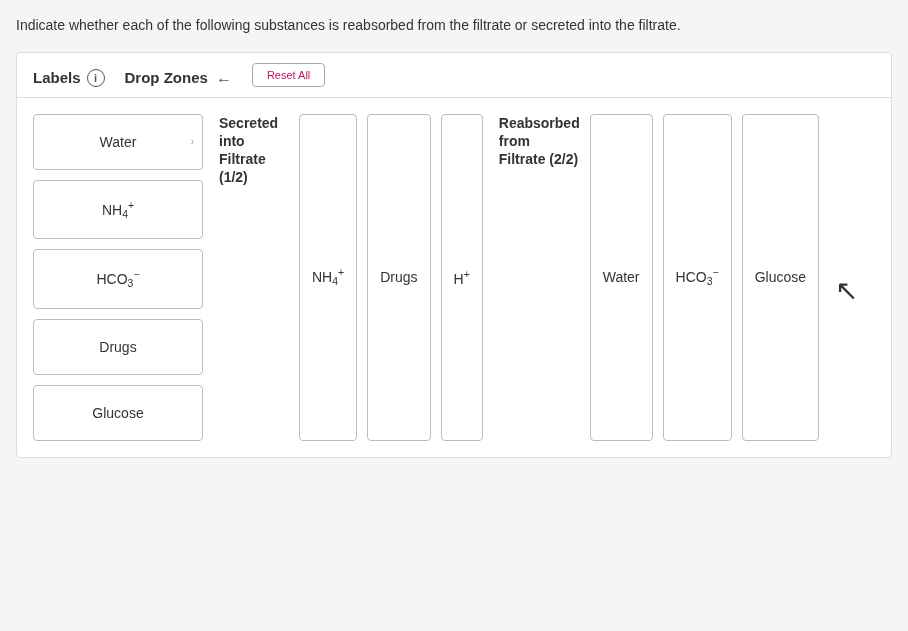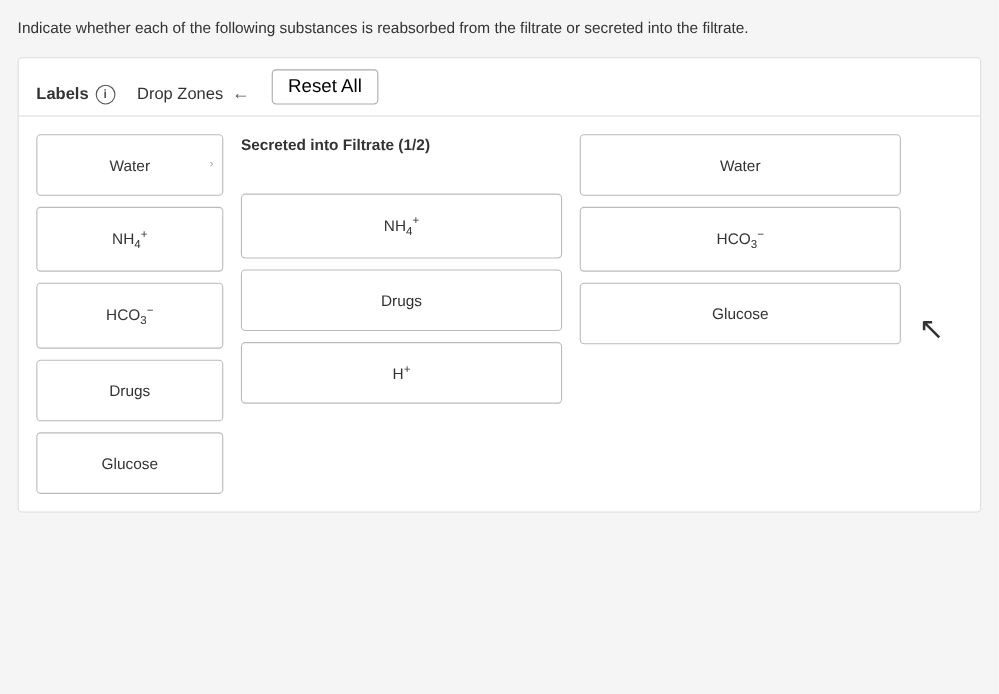--- a/index.html
+++ b/index.html
@@ -58,37 +58,37 @@
       font-size: 11px;
       font-weight: bold;
       color: #555;
       cursor: pointer;
     }
 
     .toolbar-dropzones {
       display: flex;
       align-items: center;
       gap: 8px;
-      font-weight: normal;
+      font-weight: bold;
       font-size: 15px;
     }
 
     .arrow-back {
       font-size: 16px;
       color: #555;
     }
 
     .reset-btn {
       padding: 5px 14px;
       border: 1px solid #aaa;
       border-radius: 4px;
       background: #fff;
-      font-size: 17px;
+      font-size: 11px;
       cursor: pointer;
-      color: #000000;
+      color: #be185d;
     }
 
     .content-area {
       display: flex;
       padding: 16px;
       gap: 16px;
     }
 
     
     .labels-column {
@@ -124,21 +124,21 @@
     
     .dropzones-area {
       display: flex;
       gap: 16px;
       flex: 1;
     }
 
     .drop-column {
       flex: 1;
       display: flex;
-      flex-direction: column;
+      flex-direction: row;
       gap: 10px;
     }
 
     .drop-column-header {
       font-size: 14px;
       font-weight: bold;
       color: #333;
       margin-bottom: 4px;
       min-height: 40px;
       line-height: 1.3;
@@ -221,20 +221,21 @@
         </div>
         <div class="drop-card">
           <span>Drugs</span>
         </div>
         <div class="drop-card">
           <span>H<sup>+</sup></span>
         </div>
       </div>
 
       <div class="drop-column">
+        <div class="drop-column-header">Reabsorbed from Filtrate (2/2)</div>
         <div class="drop-card">
           <span>Water</span>
         </div>
         <div class="drop-card">
           <span>HCO<sub>3</sub><sup>−</sup></span>
         </div>
         <div class="drop-card">
           <span>Glucose</span>
         </div>
       </div>

